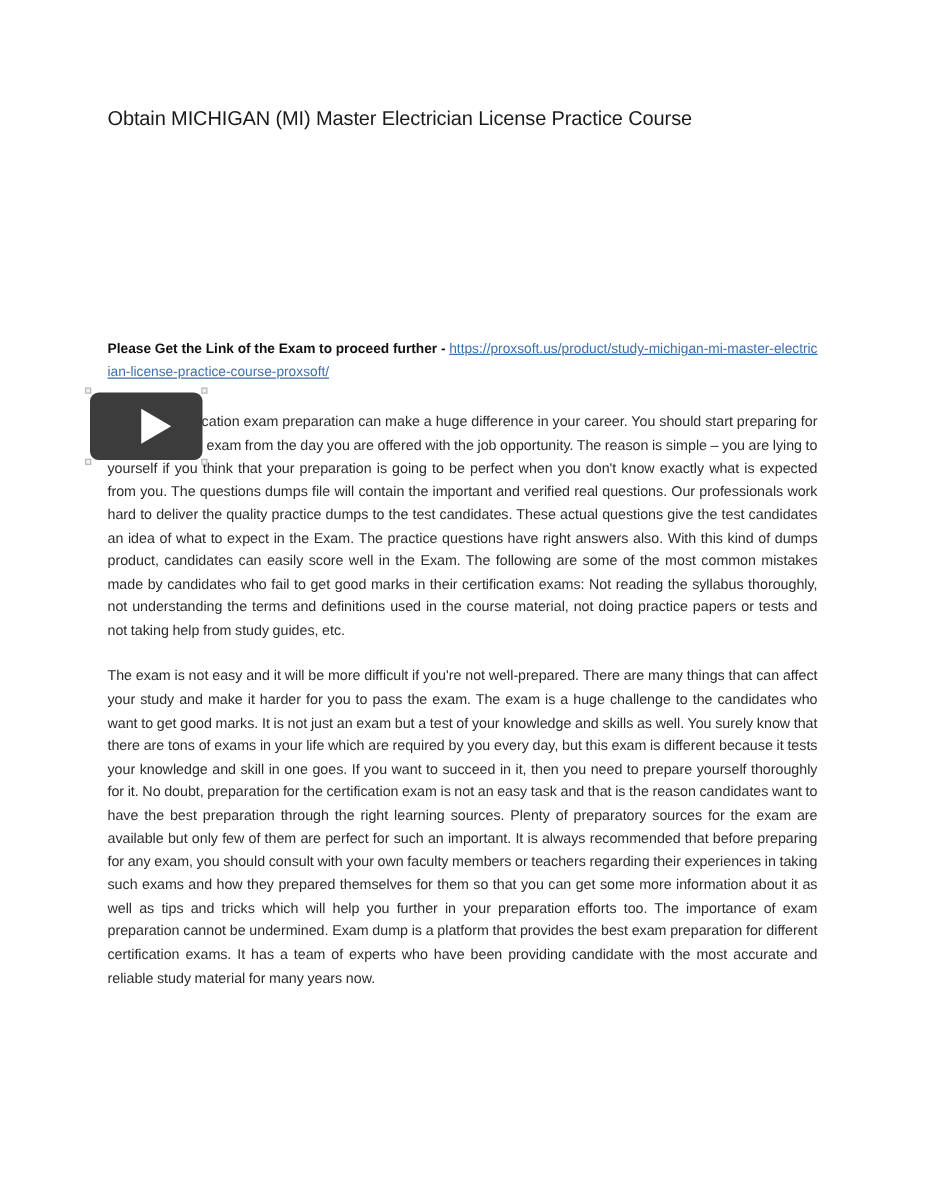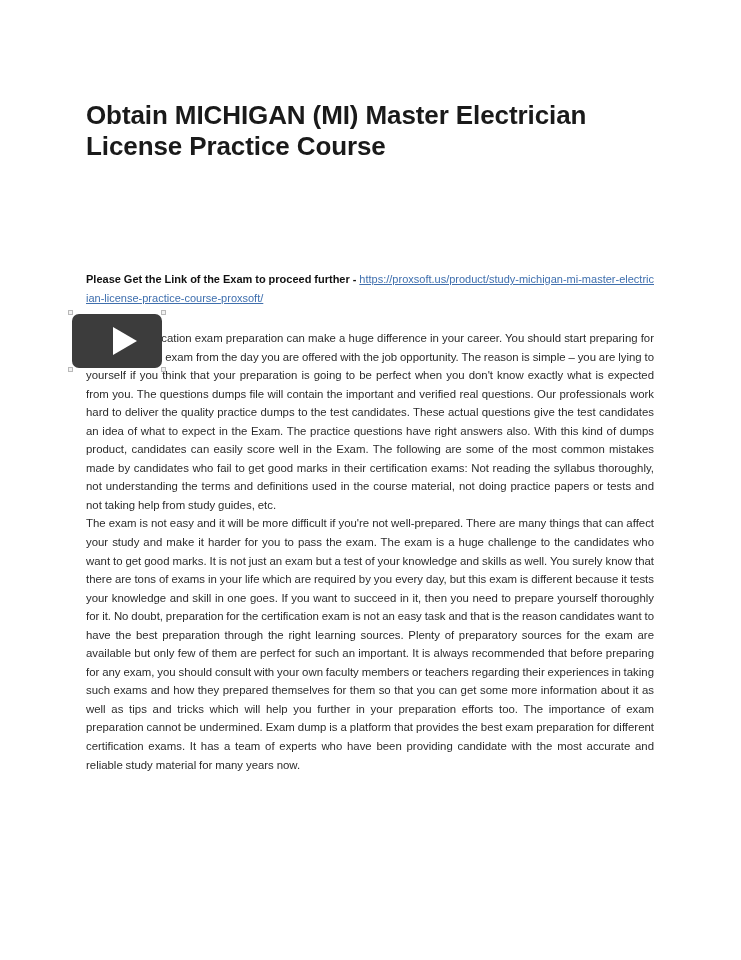--- a/index.html
+++ b/index.html
@@ -16,24 +16,24 @@
     position: relative;
     width: 741px;
     height: 960px;
     background: #ffffff;
     overflow: hidden;
     box-sizing: border-box;
   }
   .doc-title {
     position: absolute;
     left: 86px;
-    top: 100px;
+    top: 80px;
     width: 570px;
-    font-size: 26px;
-    font-weight: bold;
+    font-size: 16px;
+    font-weight: normal;
     line-height: 31px;
     color: #1a1a1a;
     letter-spacing: -0.1px;
     margin: 0;
   }
   .content {
     position: absolute;
     left: 86px;
     top: 270px;
     width: 568px;
@@ -57,21 +57,21 @@
   }
   .body-para {
     font-size: 11.4px;
     line-height: 18.55px;
     color: #2b2b2b;
     margin: 0;
     text-align: justify;
     word-spacing: -0.3px;
   }
   .para-gap-1 { margin-top: 22px; }
-  .para-gap-2 { }
+  .para-gap-2 { margin-top: 18px; }
 
   
   .video-overlay {
     position: absolute;
     left: 68px;
     top: 310px;
     width: 98px;
     height: 62px;
   }
   .video-frame {

